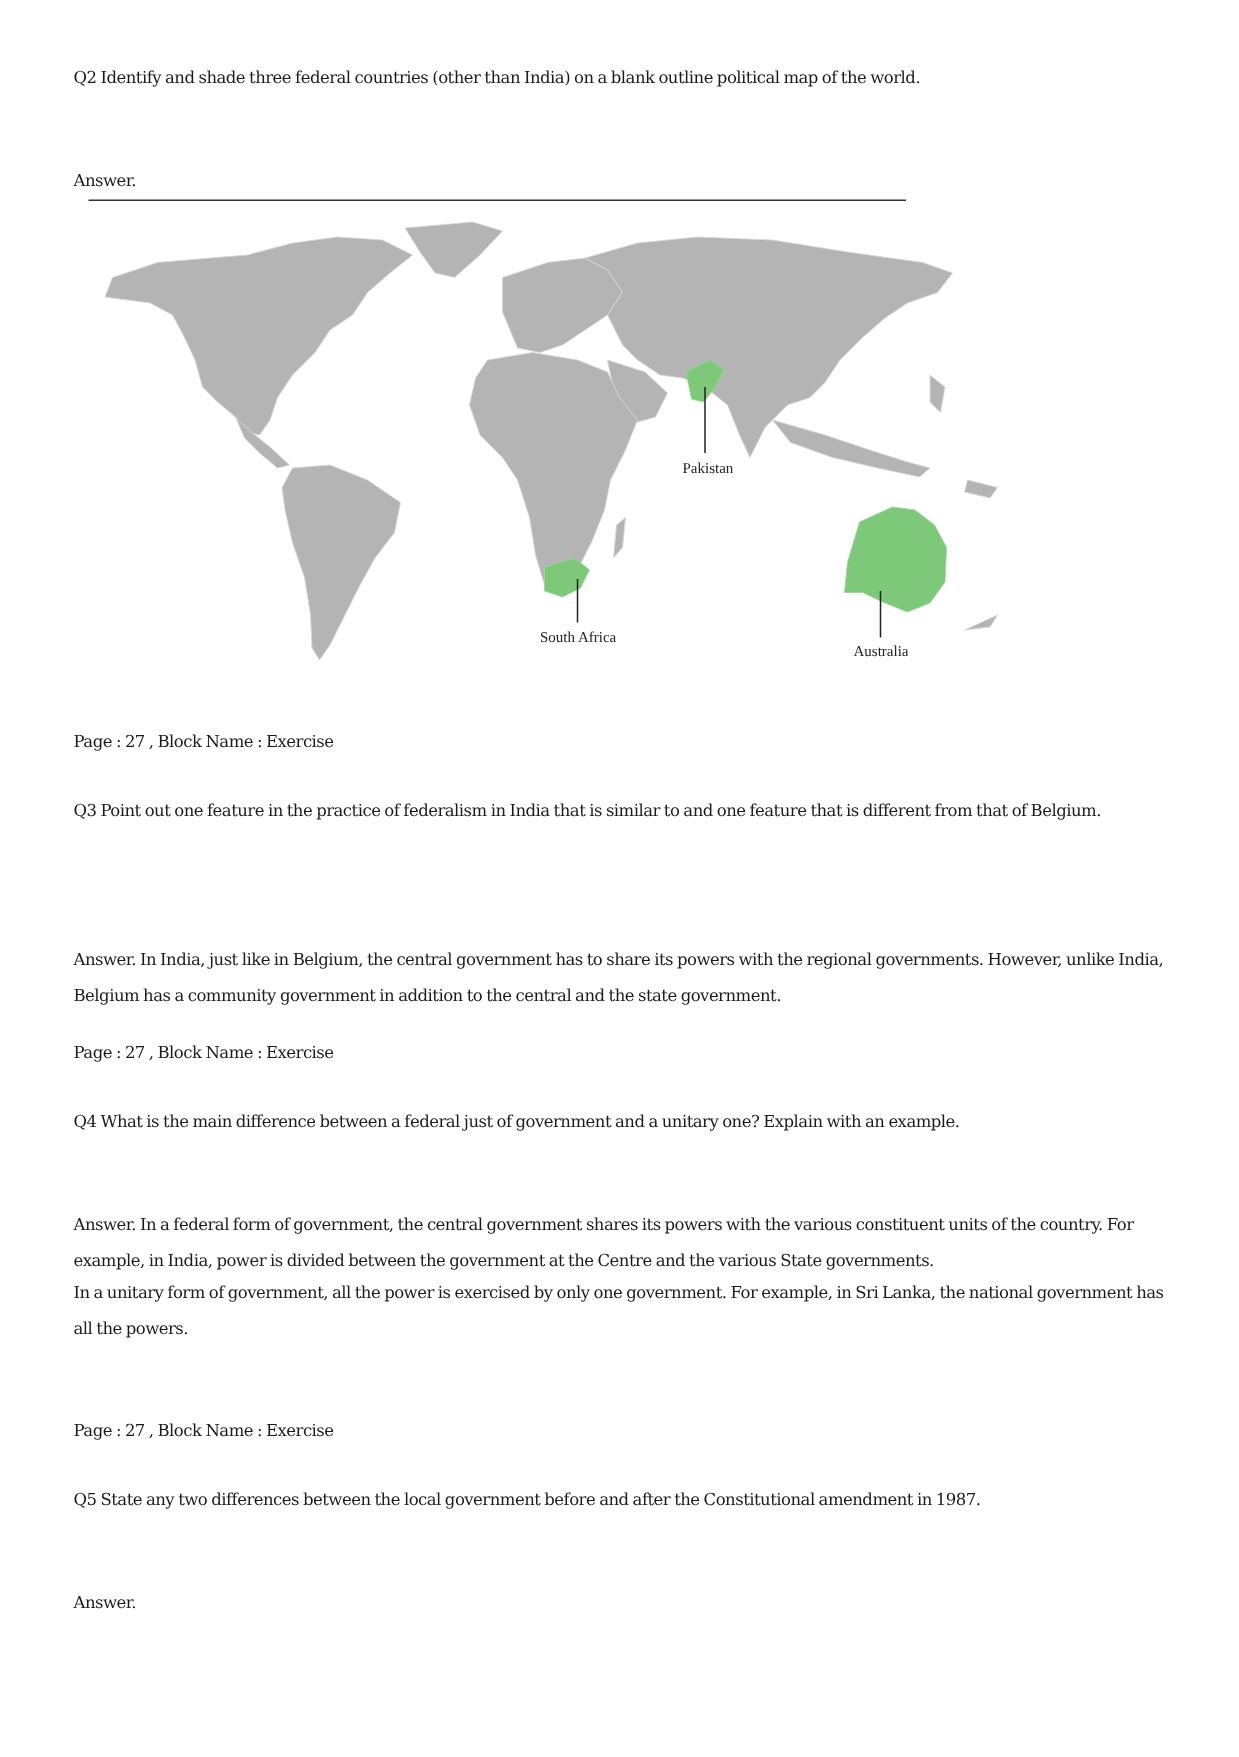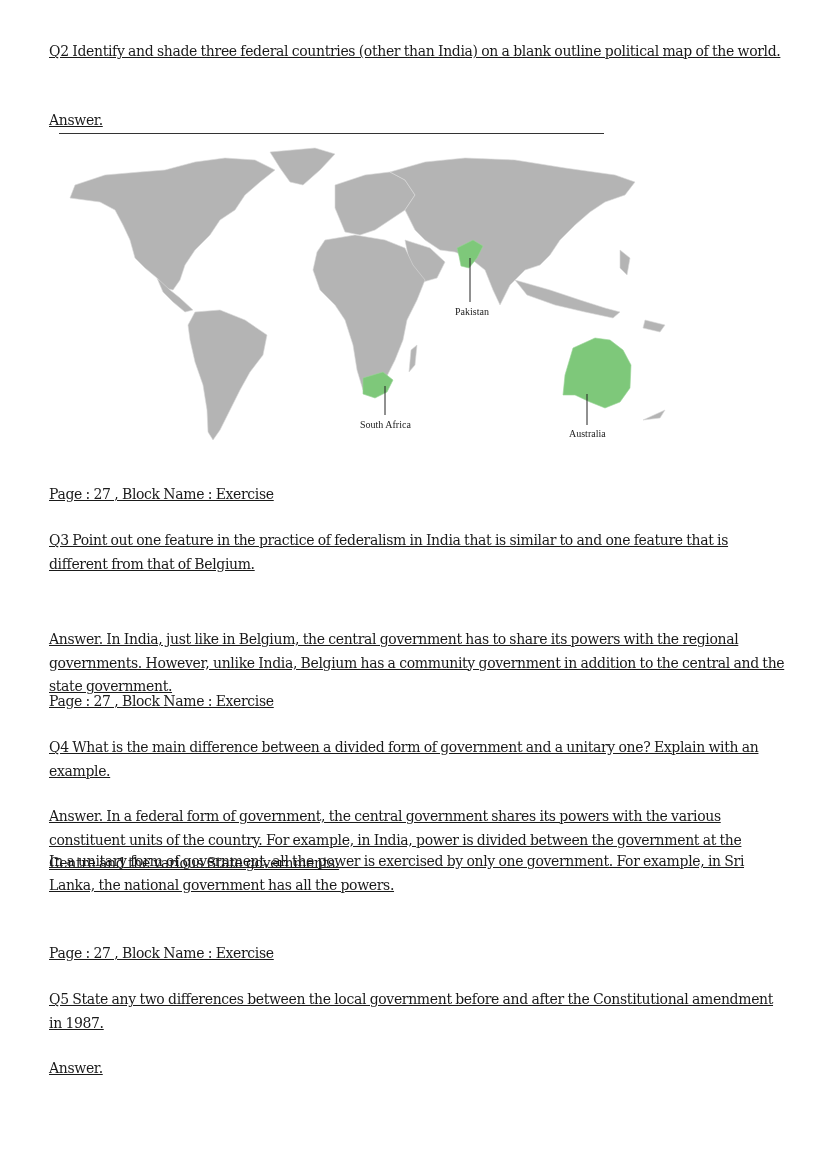--- a/index.html
+++ b/index.html
@@ -1,18 +1,18 @@
 <!DOCTYPE html>
 <html><head>
 <meta charset="utf-8">
 <style>
   html, body { margin: 0; padding: 0; background: #ffffff; }
   body { width: 826px; height: 1171px; position: relative; overflow: hidden;
          font-family: "DejaVu Serif", "Liberation Serif", serif; color: #1a1a1a; }
-  .para { font-size: 14px; line-height: 23.5px; margin: 0; letter-spacing: -0.35px; word-spacing: -0.5px; text-decoration: underline; }
+  .para { font-size: 11px; line-height: 23.5px; margin: 0; letter-spacing: -0.35px; word-spacing: -0.5px; }
   .abs { position: absolute; left: 49px; width: 740px; }
   .rule { position: absolute; left: 59px; top: 133px; width: 545px; height: 1px; background: #333; }
   .map { position: absolute; left: 45px; top: 140px; width: 630px; height: 310px; }
   .map svg { width: 100%; height: 100%; }
   .lbl { font-family: "Liberation Serif", serif; font-size: 10px; fill: #222; }
 </style>
 </head>
 <body>
 
 <p class="para abs" style="top:40px">Q2 Identify and shade three federal countries (other than India) on a blank outline political map of the world.</p>
@@ -60,18 +60,18 @@
     <text class="lbl" x="410" y="175">Pakistan</text>
     <text class="lbl" x="315" y="288">South Africa</text>
     <text class="lbl" x="524" y="297">Australia</text>
   </svg>
 </div>
 
 <p class="para abs" style="top:483px">Page : 27 , Block Name : Exercise</p>
 <p class="para abs" style="top:529px">Q3 Point out one feature in the practice of federalism in India that is similar to and one feature that is different from that of Belgium.</p>
 <p class="para abs" style="top:628px">Answer. In India, just like in Belgium, the central government has to share its powers with the regional governments. However, unlike India, Belgium has a community government in addition to the central and the state government.</p>
 <p class="para abs" style="top:690px">Page : 27 , Block Name : Exercise</p>
-<p class="para abs" style="top:736px">Q4 What is the main difference between a divided form of government and a unitary one? Explain with an example.</p>
+<p class="para abs" style="top:736px">Q4 What is the main difference between a federal just of government and a unitary one? Explain with an example.</p>
 <p class="para abs" style="top:805px">Answer. In a federal form of government, the central government shares its powers with the various constituent units of the country. For example, in India, power is divided between the government at the Centre and the various State governments.</p>
 <p class="para abs" style="top:850px">In a unitary form of government, all the power is exercised by only one government. For example, in Sri Lanka, the national government has all the powers.</p>
 <p class="para abs" style="top:942px">Page : 27 , Block Name : Exercise</p>
 <p class="para abs" style="top:988px">Q5 State any two differences between the local government before and after the Constitutional amendment in 1987.</p>
 <p class="para abs" style="top:1057px">Answer.</p>
 
 </body></html>

